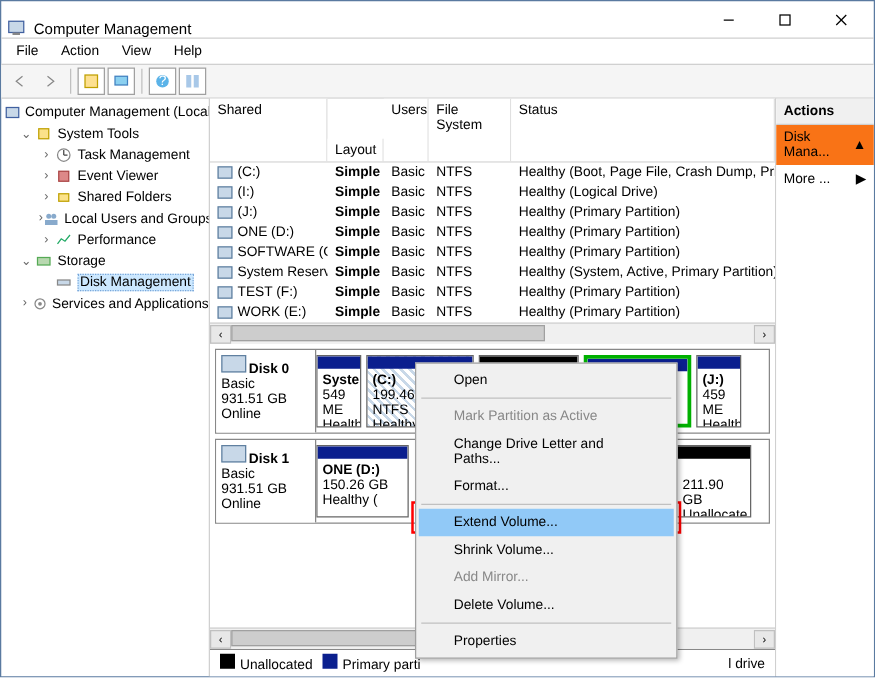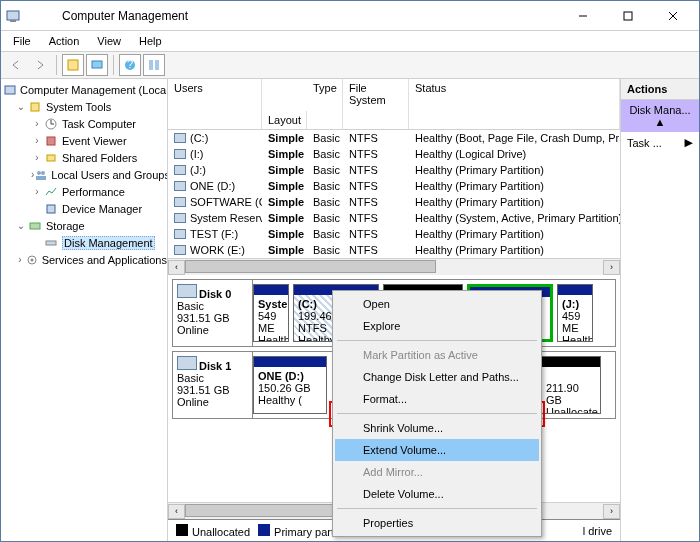--- a/index.html
+++ b/index.html
@@ -1,18 +1,18 @@
 <!DOCTYPE html>
 <html><head>
 <meta charset="utf-8">
 <style>
 * { box-sizing: border-box; margin: 0; padding: 0; font-family: "Segoe UI", Tahoma, sans-serif; font-size: 11px; }
 body { background: #fff; width: 700px; height: 542px; overflow: hidden; position: relative; }
 .window { width: 700px; height: 542px; border: 1px solid #5a7aa0; display: flex; flex-direction: column; background: #fff; }
-.titlebar { height: 30px; display: flex; align-items: center; padding: 0 4px; border-bottom: 1px solid #d0d0d0; gap: 35px; }
+.titlebar { height: 30px; display: flex; align-items: flex-end; padding: 0 4px; border-bottom: 1px solid #d0d0d0; }
 .titlebar .icon { width: 16px; height: 16px; margin-right: 6px; display: inline-flex; align-items: center; justify-content: center; }
 .titlebar .title { flex: 1; font-size: 12px; }
 .winbtns { display: flex; }
 .winbtn { width: 45px; height: 28px; display: flex; align-items: center; justify-content: center; color: #333; }
 .menubar { height: 20px; display: flex; align-items: center; padding: 0 4px; gap: 2px; }
 .menuitem { padding: 2px 8px; }
 .toolbar { height: 28px; border-top: 1px solid #d0d0d0; border-bottom: 1px solid #d0d0d0; display: flex; align-items: center; padding: 0 4px; gap: 2px; background: #f5f5f5; }
 .tbtn { width: 22px; height: 22px; border: 1px solid transparent; display: flex; align-items: center; justify-content: center; }
 .tbtn.box { border: 1px solid #a0a0a0; background: #fff; }
 .tsep { width: 1px; height: 20px; background: #c0c0c0; margin: 0 3px; }
@@ -56,21 +56,21 @@
 .part .ptext { margin-top: 11px; line-height: 12px; }
 .pbar.blue { background: #0b1f8e; }
 .pbar.black { background: #000; }
 .part.hatch { background-image: repeating-linear-gradient(45deg, #c8d8e8 0, #c8d8e8 2px, #fff 2px, #fff 5px); }
 .part.green { border: 3px solid #00b000; }
 .legend { height: 22px; border-top: 1px solid #888; display: flex; align-items: center; gap: 8px; padding: 0 8px; background: #fff; }
 .lsw { width: 12px; height: 12px; display: inline-block; margin-right: 4px; }
 .actions { width: 78px; background: #fff; }
 .ahead { background: #f0f0f0; border-bottom: 1px solid #d0d0d0; padding: 4px 6px; font-weight: bold; }
 .arow { padding: 4px 6px; display: flex; align-items: center; justify-content: space-between; }
-.arow.hl { background: #c4b5fd; flex-direction: column; }
+.arow.hl { background: #f97316; }
 .ctxmenu { position: absolute; left: 332px; top: 290px; width: 210px; background: #f0f0f0; border: 1px solid #a0a0a0; box-shadow: 2px 2px 4px rgba(0,0,0,0.3); z-index: 100; padding: 2px; }
 .ctxitem { padding: 5px 20px 5px 28px; color: #000; }
 .ctxitem.dis { color: #888; }
 .ctxitem.hl { background: #91c9f7; position: relative; }
 .ctxsep { height: 1px; background: #c0c0c0; margin: 3px 2px; }
 .redbox { position: absolute; border: 2px solid #ff0000; pointer-events: none; }
 svg { display: block; }
 </style>
 </head>
 <body>
@@ -170,21 +170,21 @@
         </div>
       <div class="titem ind2">
           <span class="exp">›</span>
           <span class="ticon">
             <svg width="14" height="14">
               <circle cx="7" cy="7" r="5" fill="#fff" stroke="#888"></circle>
               <line x1="7" y1="7" x2="7" y2="3" stroke="#444"></line>
               <line x1="7" y1="7" x2="10" y2="7" stroke="#444"></line>
             </svg>
           </span>
-          <span class="lbl">Task Computer</span>
+          <span class="lbl">Task Management</span>
         </div>
       <div class="titem ind2">
           <span class="exp">›</span>
           <span class="ticon">
             <svg width="14" height="14">
               <rect x="3" y="3" width="8" height="8" fill="#d88" stroke="#a44"></rect>
             </svg>
           </span>
           <span class="lbl">Event Viewer</span>
         </div>
@@ -210,29 +210,20 @@
         </div>
       <div class="titem ind2">
           <span class="exp">›</span>
           <span class="ticon">
             <svg width="14" height="14">
               <polyline points="2,10 5,6 8,8 12,3" fill="none" stroke="#2a6"></polyline>
             </svg>
           </span>
           <span class="lbl">Performance</span>
         </div>
-      <div class="titem ind2">
-          <span class="exp"></span>
-          <span class="ticon">
-            <svg width="14" height="14">
-              <rect x="3" y="3" width="8" height="8" fill="#c8d8e8" stroke="#4060a0"></rect>
-            </svg>
-          </span>
-          <span class="lbl">Device Manager</span>
-        </div>
       <div class="titem ind1">
           <span class="exp">⌄</span>
           <span class="ticon">
             <svg width="14" height="14">
               <rect x="2" y="4" width="10" height="6" fill="#b8d8b0" stroke="#5a5"></rect>
             </svg>
           </span>
           <span class="lbl">Storage</span>
         </div>
       <div class="titem ind2 sel">
@@ -252,23 +243,23 @@
               <circle cx="7" cy="7" r="1.5" fill="#888"></circle>
             </svg>
           </span>
           <span class="lbl">Services and Applications</span>
         </div>
     </div>
 
     <div class="center">
       <div class="grid">
         <div class="ghead">
-          <div class="gh vol">Users</div>
+          <div class="gh vol">Shared</div>
           <div class="gh lay">Layout</div>
-          <div class="gh typ">Type</div>
+          <div class="gh typ">Users</div>
           <div class="gh fs">File System</div>
           <div class="gh st">Status</div>
         </div>
         <div id="gridbody">
             <div class="grow">
               <div class="gc vol"><span class="volicon"></span>(C:)</div>
               <div class="gc lay">Simple</div>
               <div class="gc typ">Basic</div>
               <div class="gc fs">NTFS</div>
               <div class="gc st">Healthy (Boot, Page File, Crash Dump, Primary</div>
@@ -399,36 +390,35 @@
       </div>
     </div>
 
     <div class="actions">
       <div class="ahead">Actions</div>
       <div class="arow hl">
           <span>Disk Mana...</span>
           <span>▲</span>
         </div>
       <div class="arow">
-          <span>Task ...</span>
+          <span>More ...</span>
           <span>▶</span>
         </div>
     </div>
   </div>
 </div>
 
 <div class="ctxmenu">
   <div class="ctxitem">Open</div>
-  <div class="ctxitem">Explore</div>
   <div class="ctxsep"></div>
   <div class="ctxitem dis">Mark Partition as Active</div>
-  <div class="ctxitem">Change Disk Letter and Paths...</div>
+  <div class="ctxitem">Change Drive Letter and Paths...</div>
   <div class="ctxitem">Format...</div>
   <div class="ctxsep"></div>
+  <div class="ctxitem hl">Extend Volume...</div>
   <div class="ctxitem">Shrink Volume...</div>
-  <div class="ctxitem hl">Extend Volume...</div>
   <div class="ctxitem dis">Add Mirror...</div>
   <div class="ctxitem">Delete Volume...</div>
   <div class="ctxsep"></div>
   <div class="ctxitem">Properties</div>
 
 </div>
 <div class="redbox" style="left:329px;top:401px;width:216px;height:26px"></div>
 
 </body></html>

